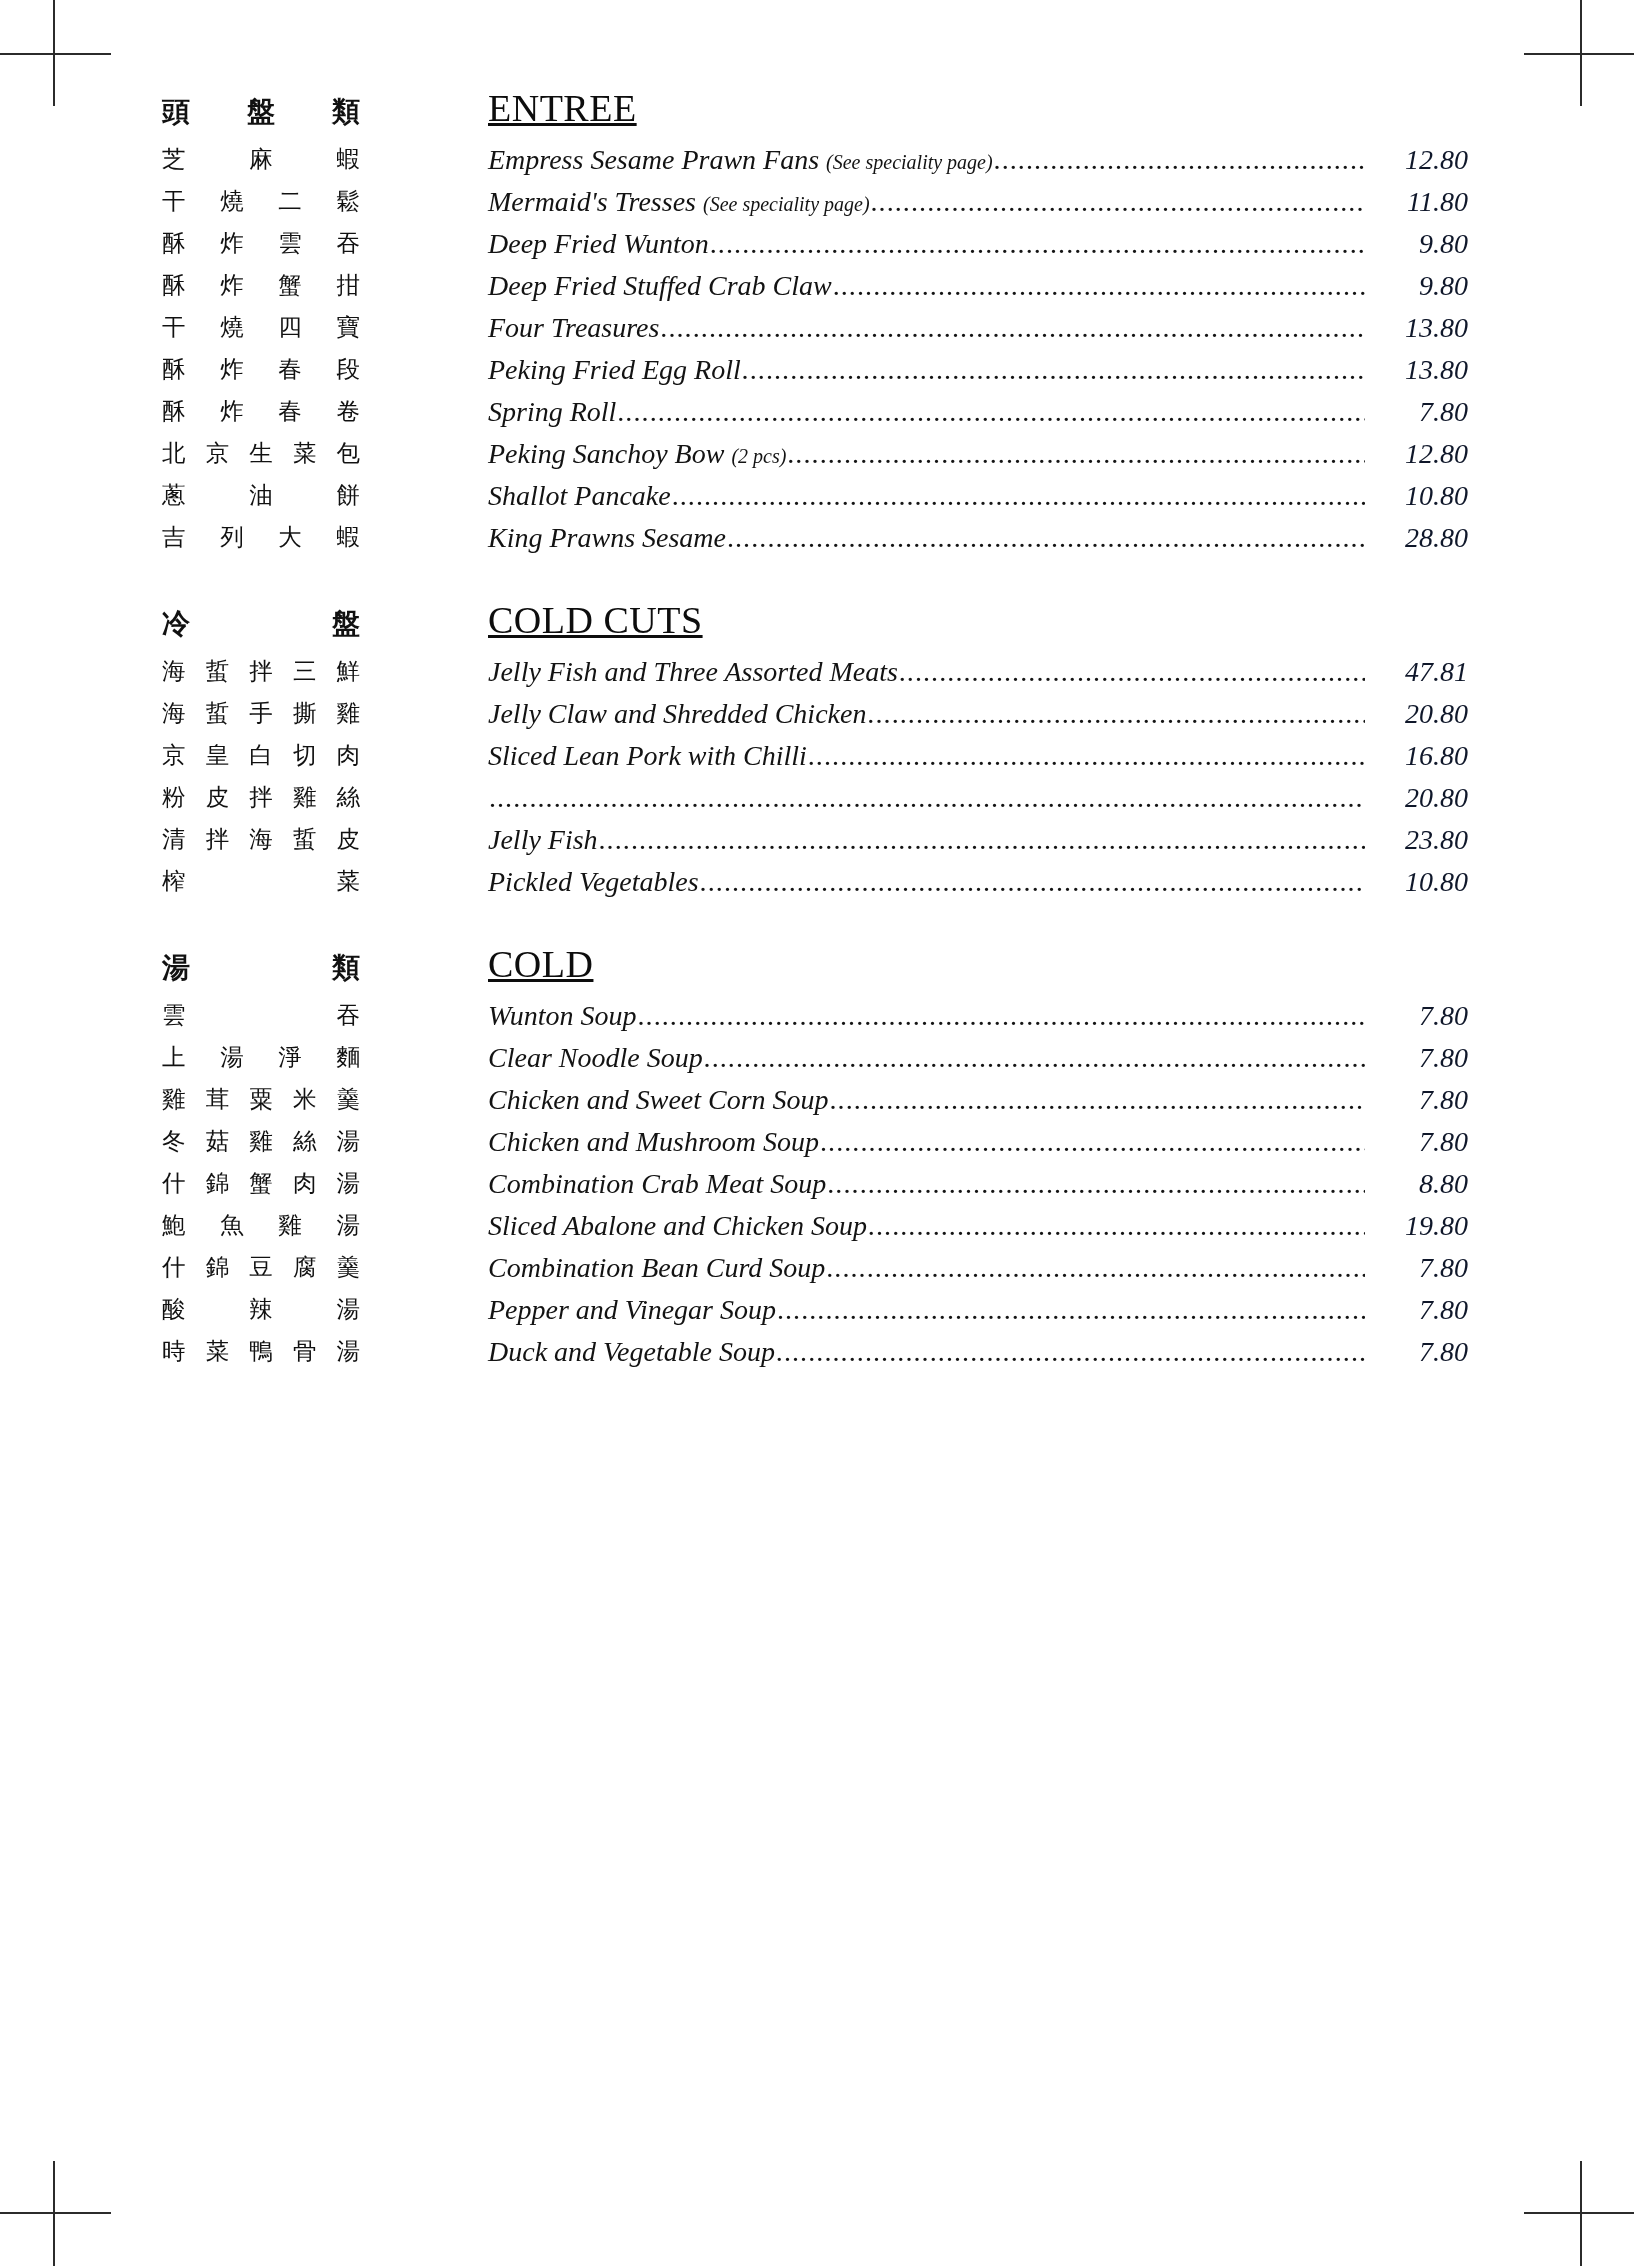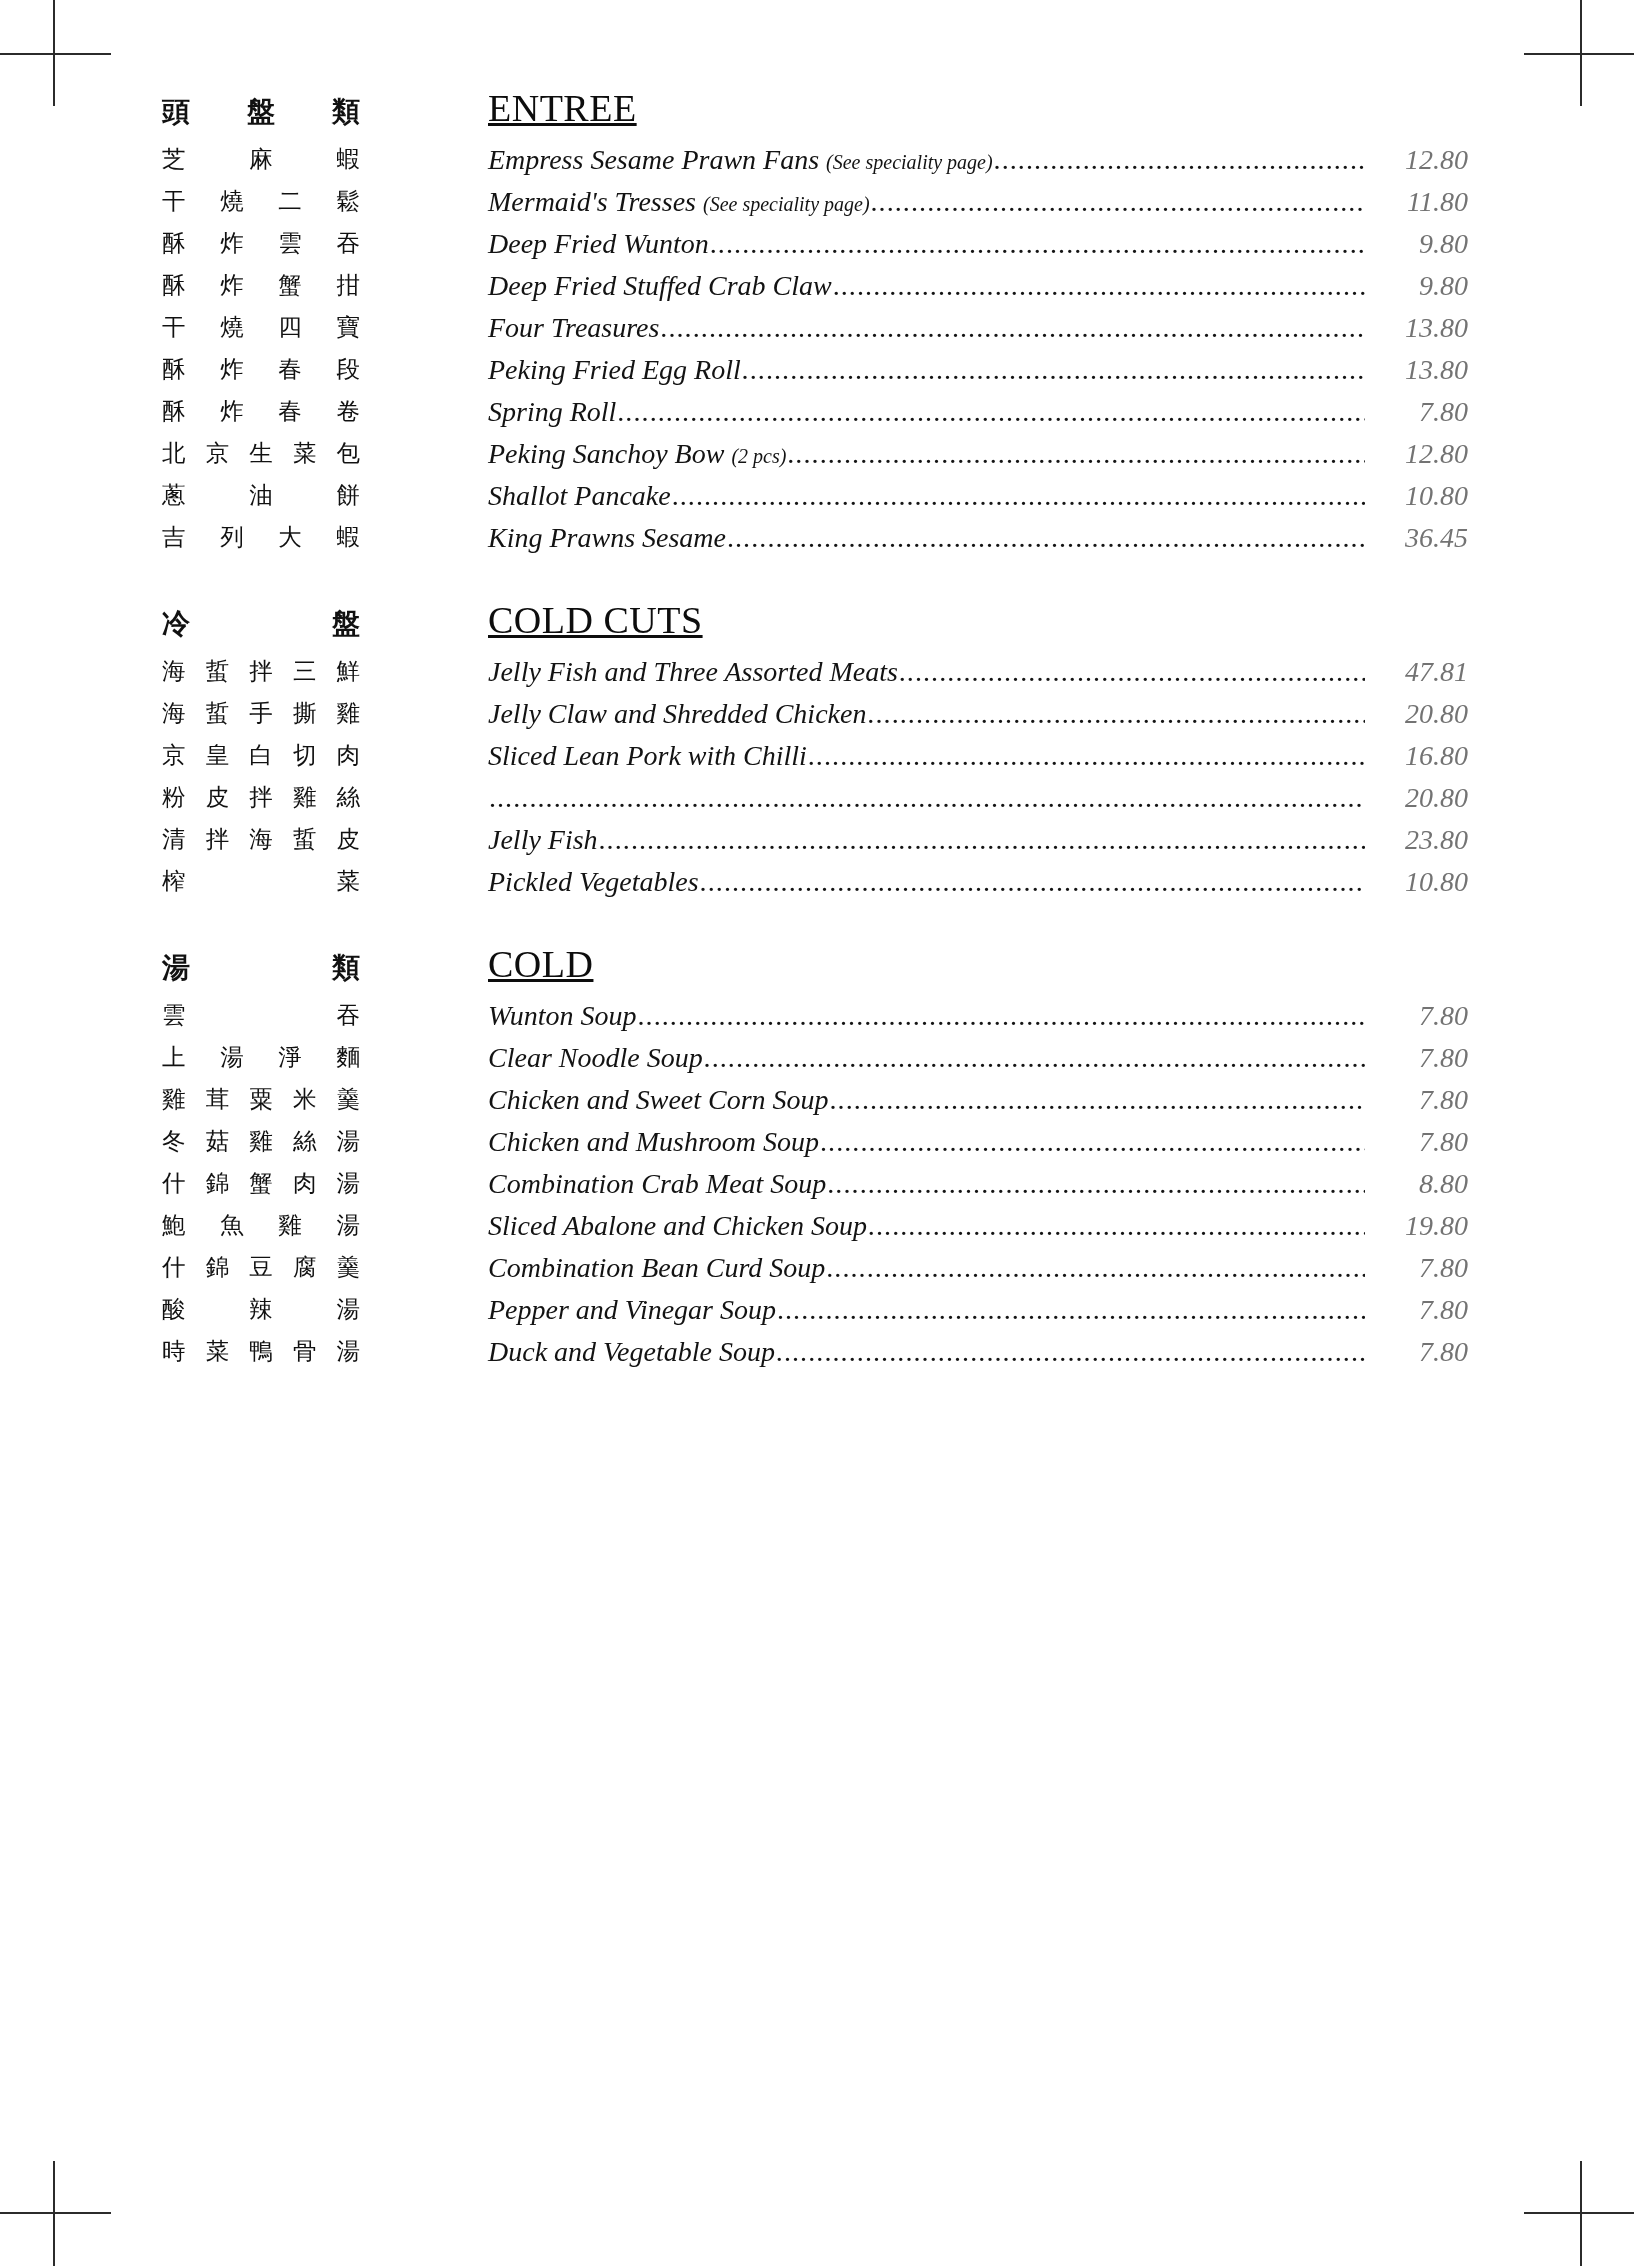--- a/index.html
+++ b/index.html
@@ -115,21 +115,21 @@
     color: #131313;
     margin-left: 0.9px;
   }
   .price {
     flex: 0 0 auto;
     font-style: italic;
     font-size: 28px;
     line-height: 1.05;
     text-align: right;
     min-width: 103px;
-    color: #737373;
+    color: #0f172a;
     white-space: nowrap;
   }
 </style>
 </head>
 <body>
 
 <div class="crop v crop-tl-v"></div>
 <div class="crop h crop-tl-h"></div>
 <div class="crop v crop-tr-v"></div>
 <div class="crop h crop-tr-h"></div>
@@ -268,21 +268,21 @@
         <div class="cn">
           <span class="ch">吉</span>
           <span class="ch">列</span>
           <span class="ch">大</span>
           <span class="ch">蝦</span>
         </div>
         <div class="en-wrap">
           <span class="en"><span>King Prawns Sesame</span></span>
           <span class="dots">........................................................................................................................................................................................................</span>
         </div>
-        <span class="price">36.45</span>
+        <span class="price">28.80</span>
       </div>
     </section>
     <section class="section">
       <div class="row head-row">
         <div class="cn">
           <span class="ch">冷</span>
           <span class="ch">盤</span>
         </div>
         <div class="head-en">COLD CUTS</div>
       </div>

